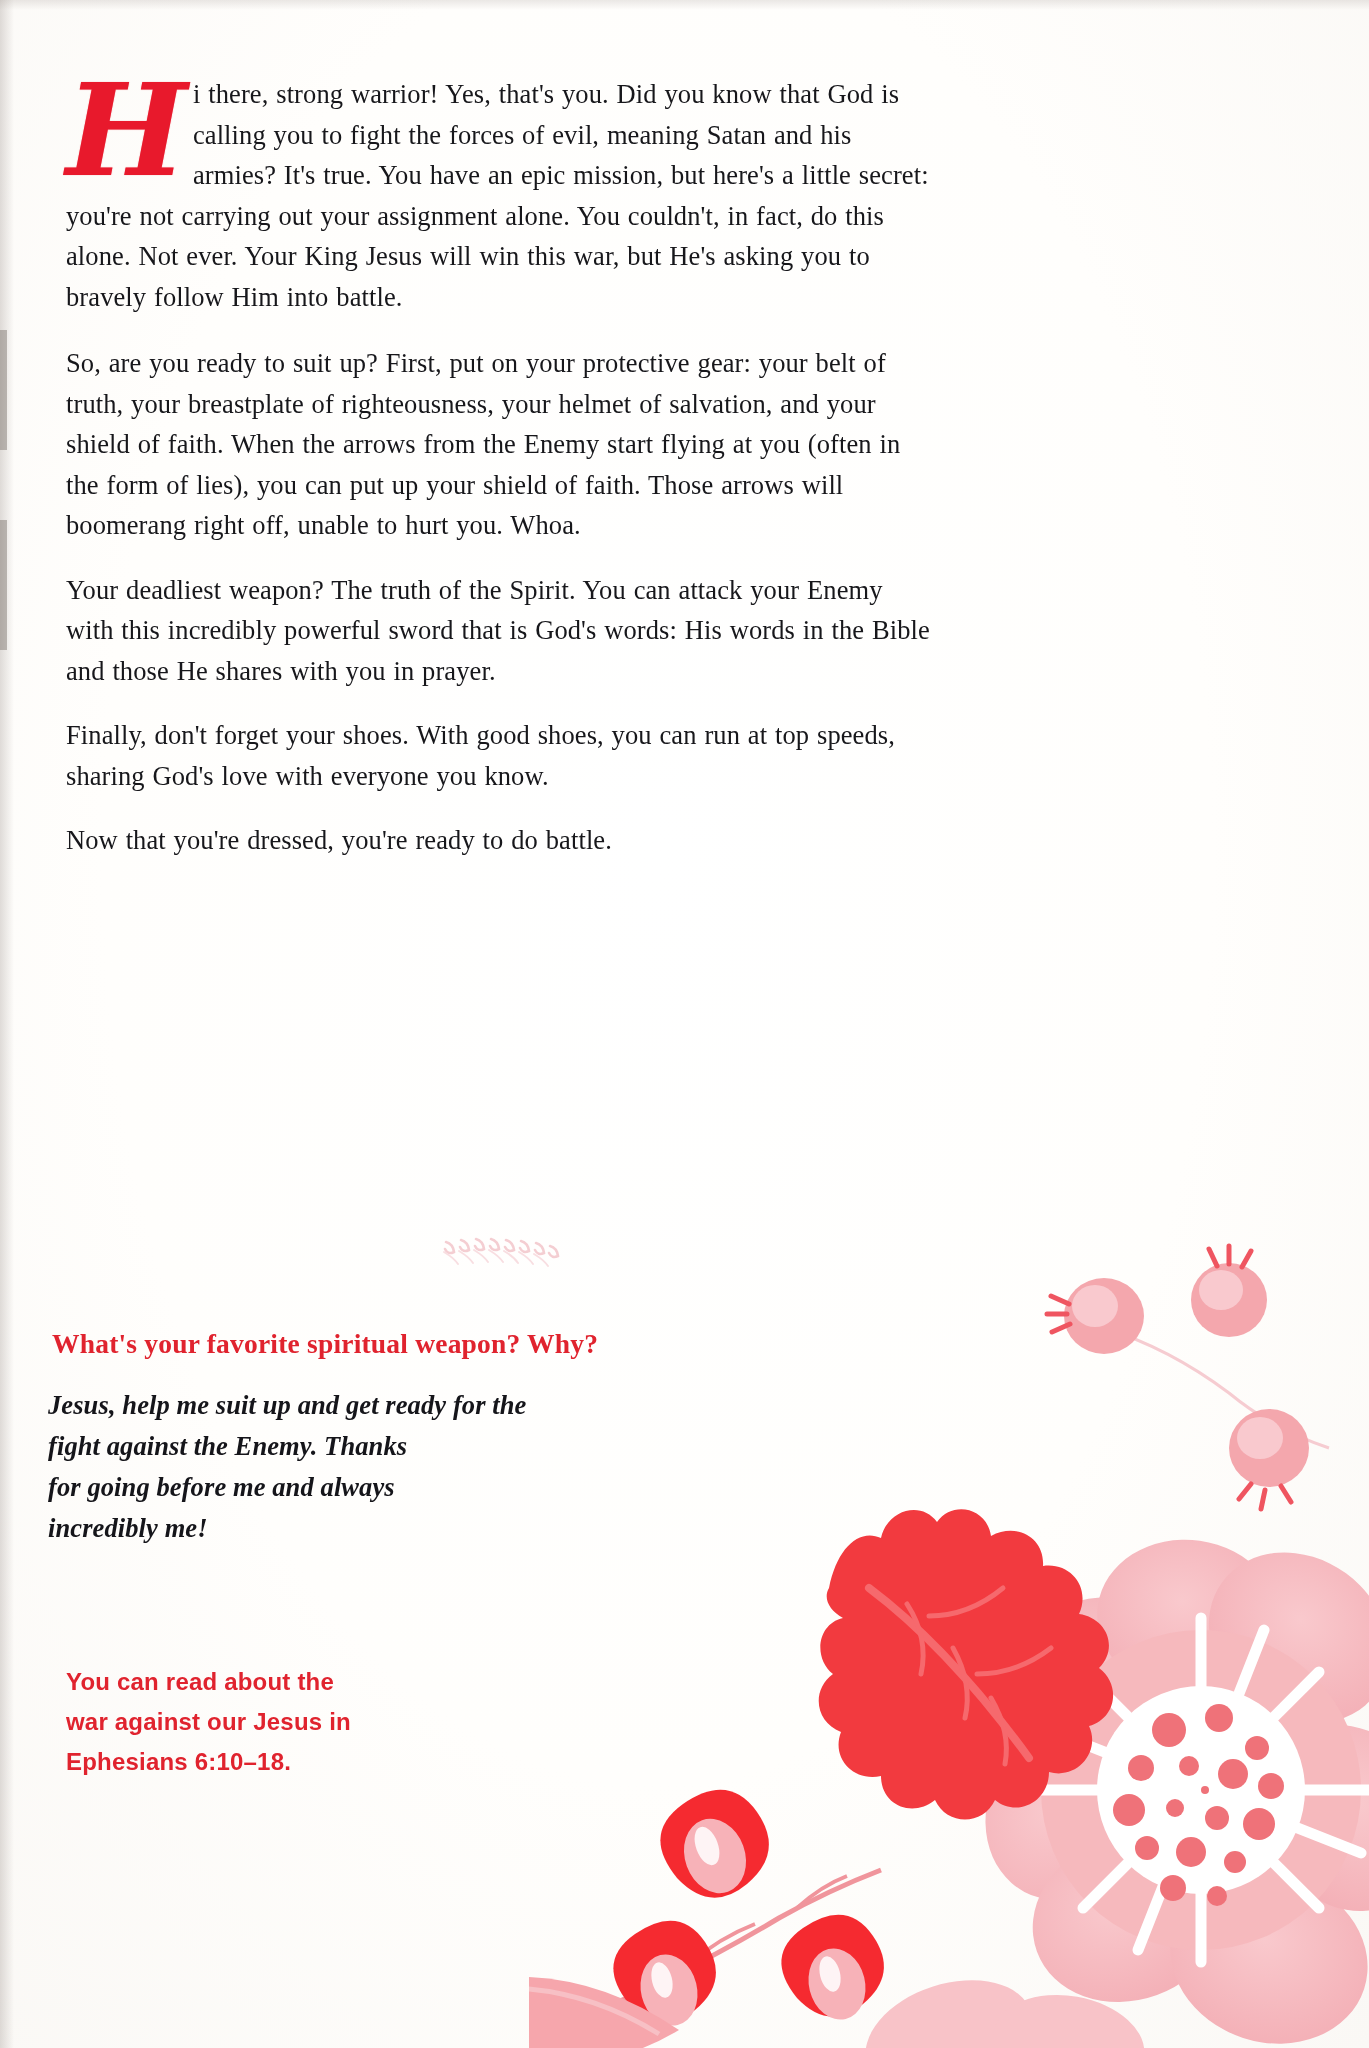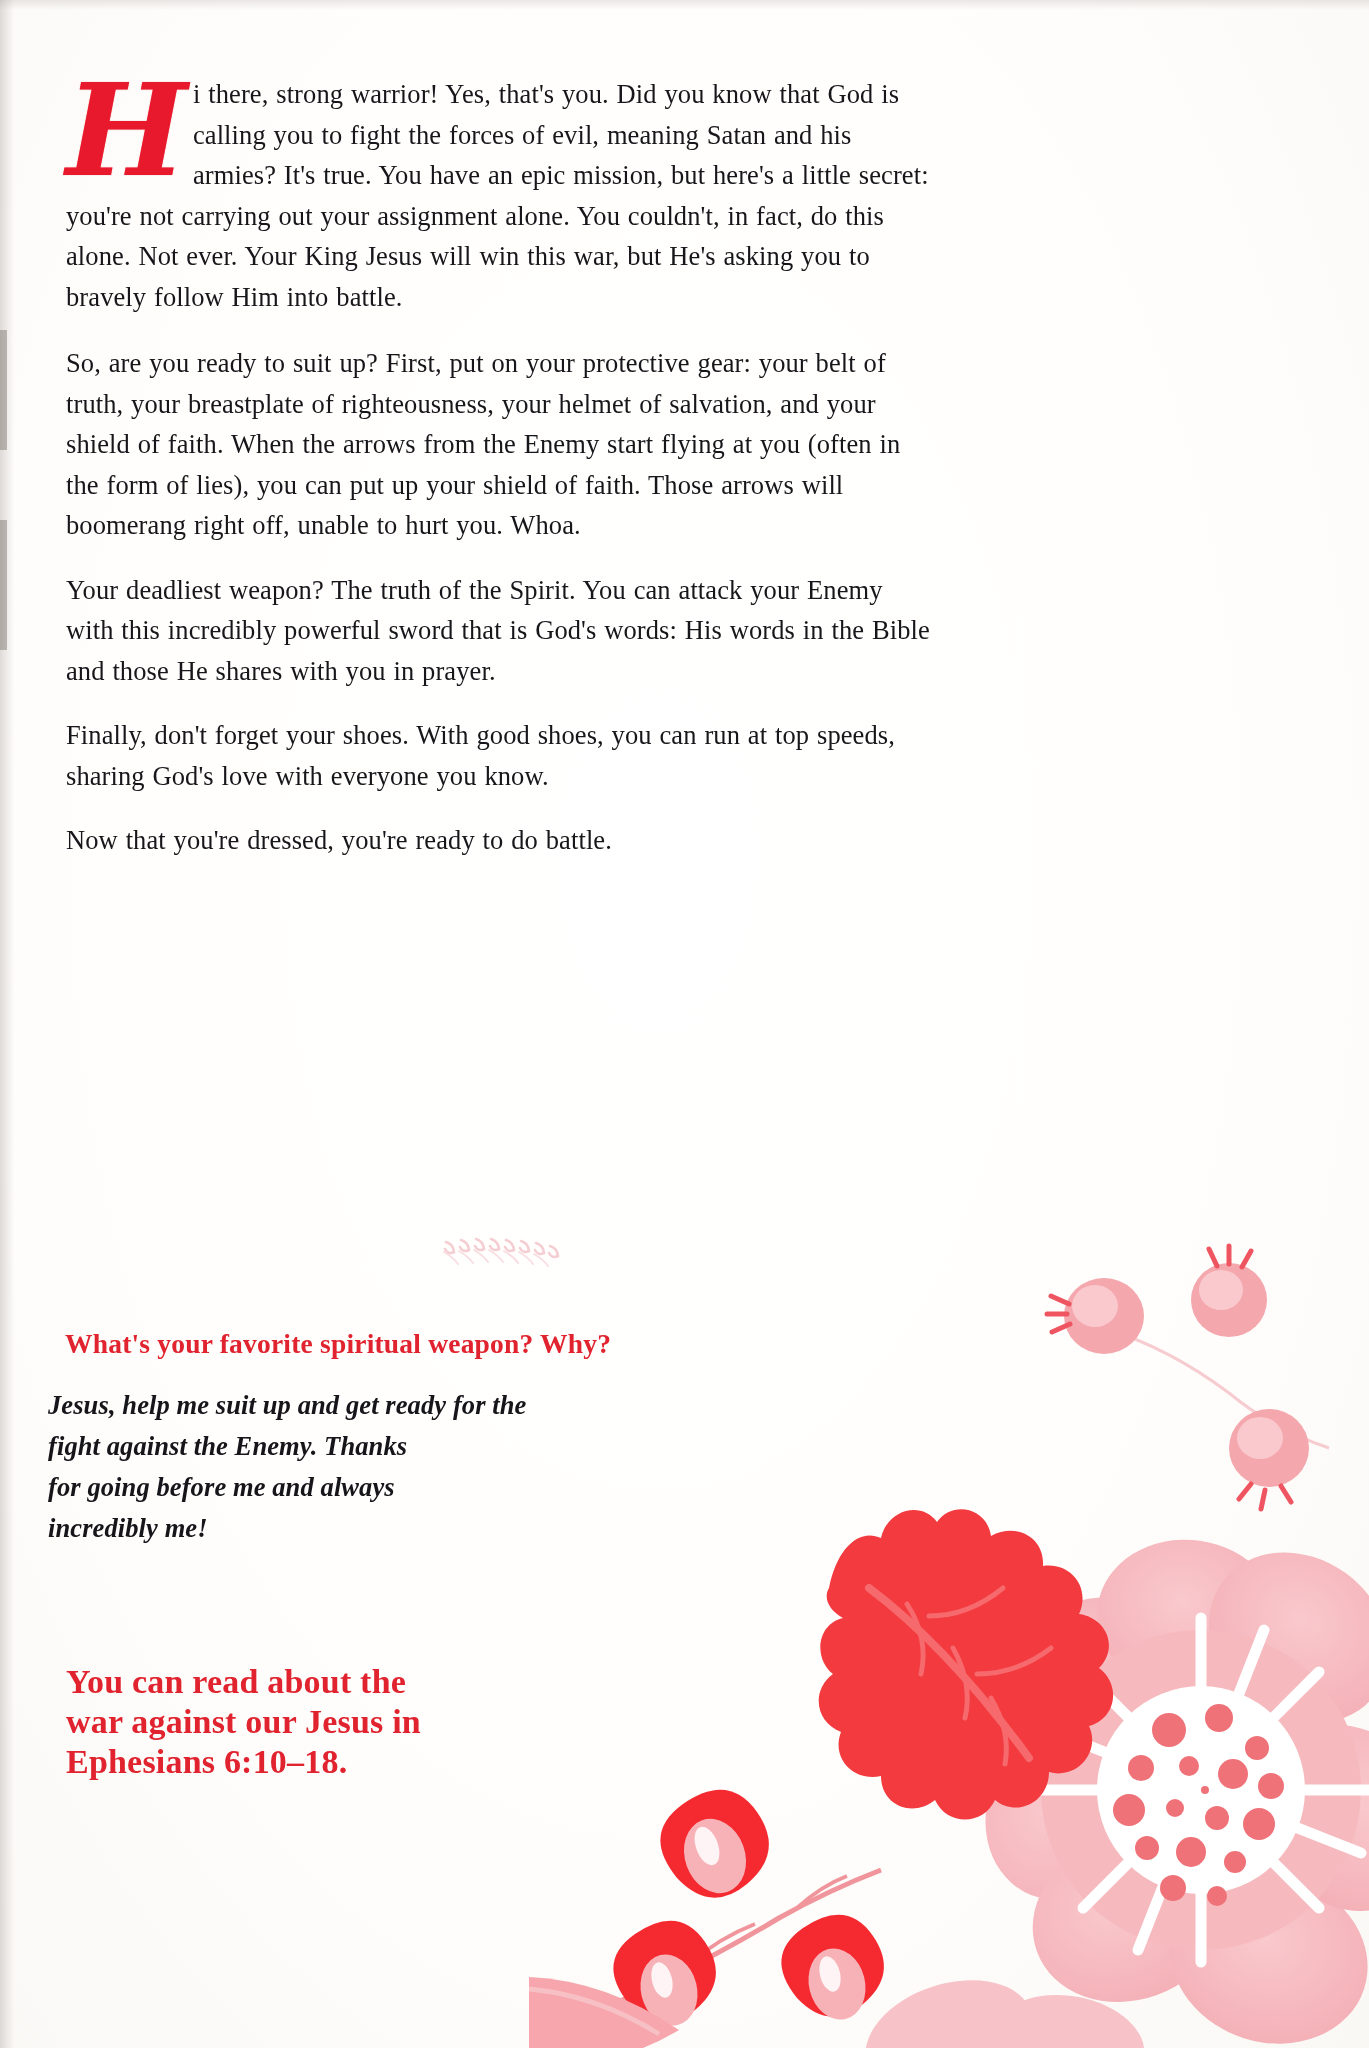--- a/index.html
+++ b/index.html
@@ -84,21 +84,21 @@
     left: 440px;
     top: 1230px;
     width: 130px;
     height: 42px;
     opacity: 0.85;
   }
 
   
   .question {
     position: absolute;
-    left: 65px;
+    left: 52px;
     top: 1328px;
     width: 880px;
     font-family: "Liberation Serif", "DejaVu Serif", serif;
     font-weight: 700;
     font-size: 27.5px;
     color: #e0232e;
     letter-spacing: 0.2px;
   }
 
   
@@ -115,23 +115,23 @@
     color: #15151a;
     letter-spacing: 0.1px;
   }
 
   
   .scripture {
     position: absolute;
     left: 66px;
     top: 1662px;
     width: 420px;
-    font-family: Liberation Serif, serif;
+    font-family: Liberation Sans, sans-serif;
     font-weight: 700;
-    font-size: 34px;
+    font-size: 24px;
     line-height: 40px;
     color: #e0232e;
     letter-spacing: 0.2px;
   }
 
   
   .artwork {
     position: absolute;
     right: 0;
     bottom: 0;

